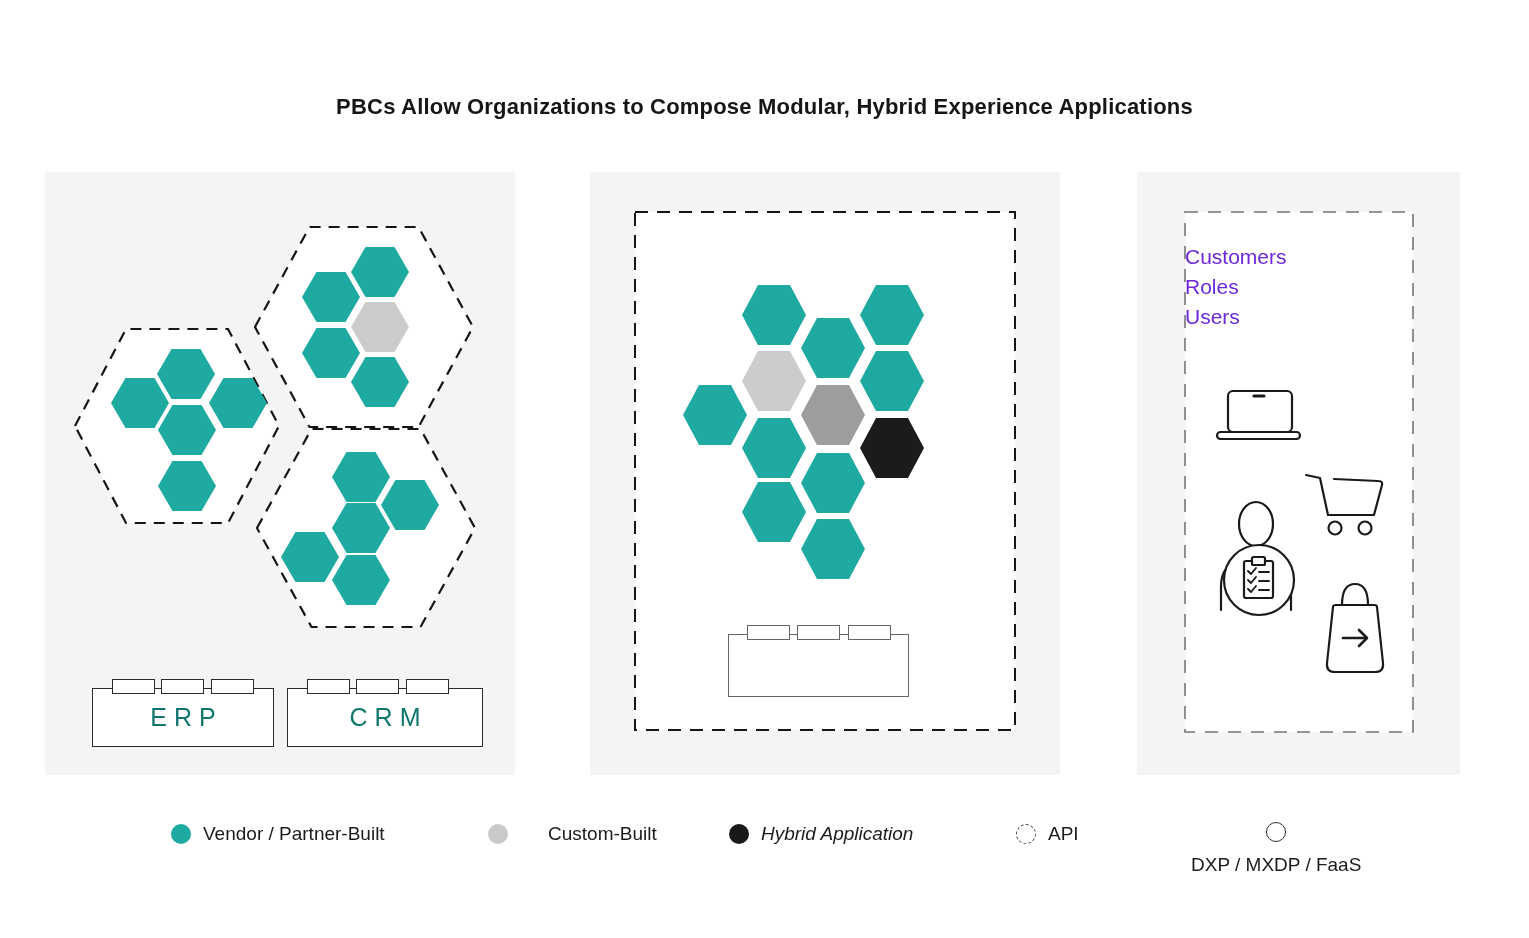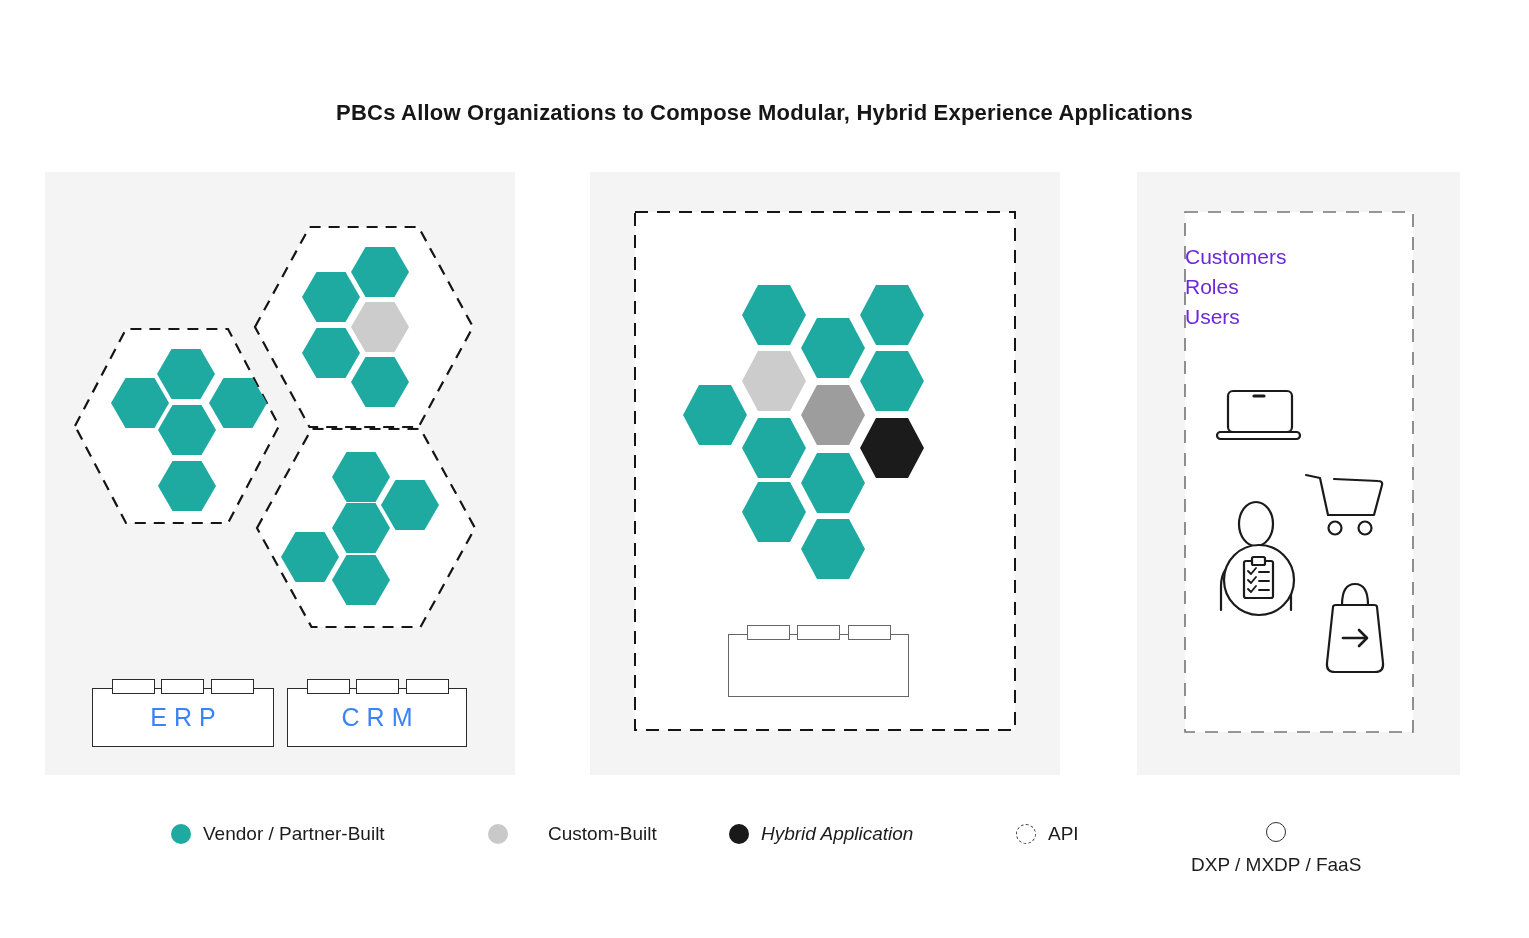--- a/index.html
+++ b/index.html
@@ -1,31 +1,31 @@
 <!DOCTYPE html>
 <html><head>
 <meta charset="utf-8">
 <style>
   html,body{margin:0;padding:0;background:#ffffff;}
   body{font-family:"Liberation Sans", sans-serif;color:#1a1a1a;}
   .stage{position:relative;width:1529px;height:938px;background:#ffffff;overflow:hidden;}
   .title{position:absolute;top:94px;left:0;width:100%;text-align:center;
-         font-size:22px;font-weight:bold;letter-spacing:.2px;color:#161616;margin-top:6px;}
+         font-size:22px;font-weight:bold;letter-spacing:.2px;color:#161616;}
   .panel{position:absolute;top:172px;height:603px;background:#f4f4f4;}
   .panel-left{left:45px;width:470px;}
   .panel-middle{left:590px;width:470px;}
   .panel-right{left:1137px;width:323px;}
   .panel svg{position:absolute;left:0;top:0;}
   
   .sysbox{position:absolute;background:#ffffff;border:1.6px solid #2b2b2b;box-sizing:border-box;}
   .sysbox .tab{position:absolute;top:-10px;height:15px;width:43px;background:#ffffff;
                border:1.6px solid #2b2b2b;box-sizing:border-box;}
   .sysbox .syslabel{position:absolute;left:0;top:0;width:100%;height:100%;
                     display:flex;align-items:center;justify-content:center;
-                    font-size:25px;letter-spacing:7px;color:#3b82f6;padding-left:7px;box-sizing:border-box;}
+                    font-size:25px;letter-spacing:7px;color:#0f766e;padding-left:7px;box-sizing:border-box;}
   .sysbox.graybox{border-color:#666666;}
   .sysbox.graybox .tab{border-color:#666666;}
   
   .audience-text{position:absolute;left:48px;top:70px;width:228px;text-align:left;
                  font-size:21px;line-height:30px;color:#6d28d9;font-weight:500;}
   
   .legend{position:absolute;top:822px;left:0;width:100%;height:26px;margin-left:24px;}
   .legend-item{position:absolute;display:flex;align-items:center;gap:12px;height:24px;}
   .legend-label{font-size:19px;color:#1c1c1c;white-space:nowrap;}
   .sw{width:20px;height:20px;border-radius:50%;box-sizing:border-box;flex:0 0 auto;}
@@ -64,21 +64,21 @@
         <polygon points="287,408 301.5,383 330.5,383 345,408 330.5,433 301.5,433" fill="#1ea9a1"></polygon>
       </svg>
 
     <div class="sysbox" style="left:47px;top:516px;width:182px;height:59px;">
       <div class="tab" style="left:19px;"></div>
       <div class="tab" style="left:68px;"></div>
       <div class="tab" style="left:118px;"></div>
       <div class="syslabel">ERP</div>
     </div>
 
-    <div class="sysbox" style="left:242px;top:516px;width:180px;height:59px;">
+    <div class="sysbox" style="left:242px;top:516px;width:196px;height:59px;">
       <div class="tab" style="left:19px;"></div>
       <div class="tab" style="left:68px;"></div>
       <div class="tab" style="left:118px;"></div>
       <div class="syslabel">CRM</div>
     </div>
   </div>
 
   <div class="panel panel-middle">
     <svg id="svg-middle" width="470" height="603" viewBox="0 0 470 603">
         <rect x="45" y="40" width="380" height="518" fill="#ffffff" stroke="#151515" stroke-width="2" stroke-dasharray="13 9"></rect>

